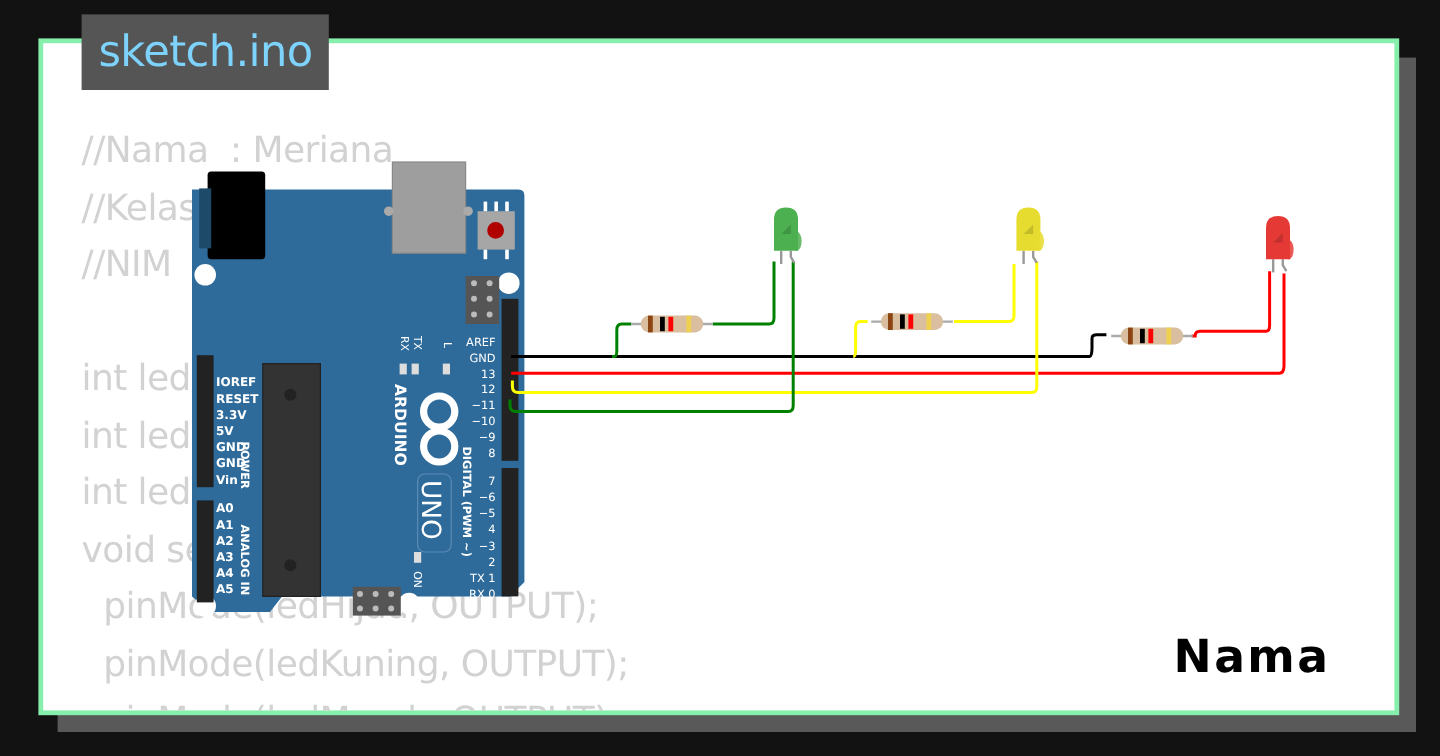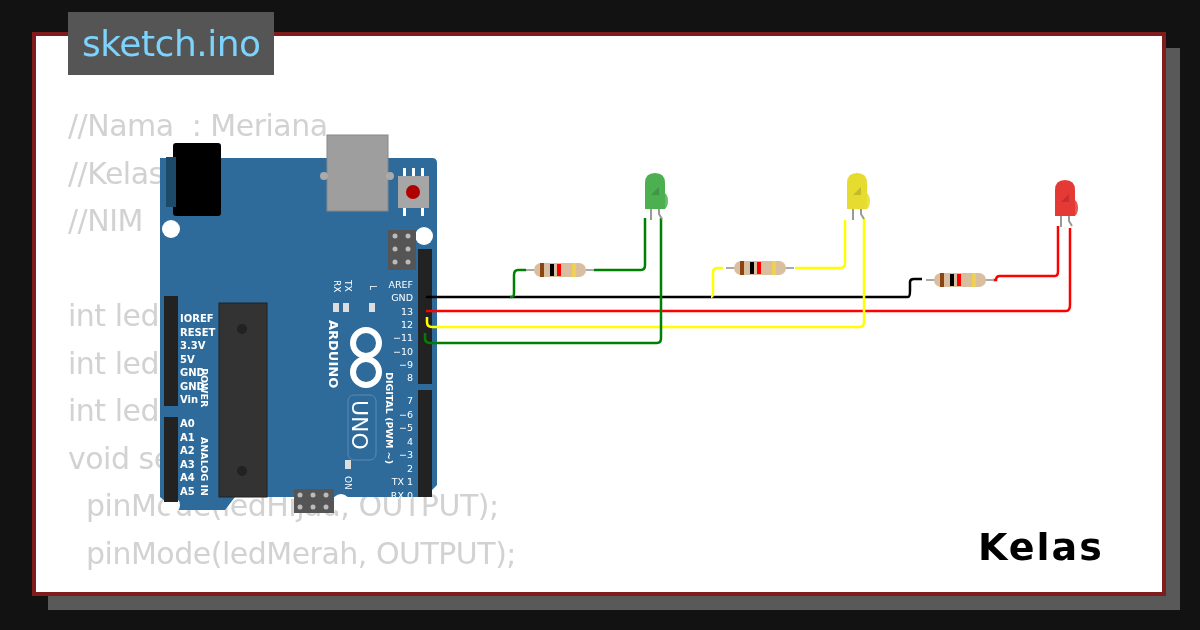--- a/index.html
+++ b/index.html
@@ -1,31 +1,31 @@
 <!DOCTYPE html>
 <html><head>
 <meta charset="utf-8">
 <style>
   html, body { margin:0; padding:0; }
   body { width:1200px; height:630px; background:#121212; position:relative; overflow:hidden; font-family:"DejaVu Sans", sans-serif; }
   .shadow { position:absolute; left:48px; top:48px; width:1132px; height:562px; background:#595959; }
-  .card { position:absolute; left:32px; top:32px; width:1134px; height:564px; background:#7f1d1d; }
+  .card { position:absolute; left:32px; top:32px; width:1134px; height:564px; background:#86efac; }
   .card-inner { position:absolute; left:4px; top:4px; width:1126px; height:556px; background:#fff; overflow:hidden; }
   .code { position:absolute; left:32px; top:66px; font-family:"DejaVu Sans", sans-serif; font-size:30px; color:#d2d2d2; line-height:47.5px; white-space:pre; letter-spacing:-0.5px; }
   .title-tab { position:absolute; left:68px; top:12px; height:63px; background:#555; color:#7dd3fc; font-size:36px; line-height:63px; padding:0 14px; font-family:"DejaVu Sans", sans-serif; letter-spacing:-0.5px; }
   svg#circuit { position:absolute; left:0; top:0; }
   .wokwi { position:absolute; left:978px; top:525px; font-size:38px; font-weight:bold; letter-spacing:2px; color:#000; font-family:"DejaVu Sans", sans-serif; }
 </style>
 </head>
 <body>
 
 <div class="shadow"></div>
 <div class="card">
   <div class="card-inner">
-    <div class="code" id="code"><div>//Nama  : Meriana</div><div>//Kelas</div><div>//NIM</div><div>&nbsp;</div><div>int ledHijau</div><div>int ledKuning</div><div>int ledMerah</div><div>void setup() {</div><div>  pinMode(ledHijau, OUTPUT);</div><div>  pinMode(ledMerah, OUTPUT);</div></div>
+    <div class="code" id="code"><div>//Nama  : Meriana</div><div>//Kelas</div><div>//NIM</div><div>&nbsp;</div><div>int ledHijau</div><div>int ledKuning</div><div>int ledMerah</div><div>void setup() {</div><div>  pinMode(ledHijau, OUTPUT);</div><div>  pinMode(ledKuning, OUTPUT);</div><div>  pinMode(ledMerah, OUTPUT);</div></div>
   </div>
 </div>
 
 <div class="title-tab">sketch.ino</div>
 
 <svg id="circuit" width="1200" height="630">
 
   <g>
     <path d="M160,158 L432,158 Q437,158 437,163 L437,485 L425,497 L235,497 L225,510 L175,510 L160,497 Z" fill="#2e6b9a"></path>
 
@@ -186,13 +186,13 @@
       <g>
         <line x1="1061" y1="216" x2="1061" y2="227" stroke="#999" stroke-width="2"></line>
         <path d="M1069,216 L1069,221 L1072,226" stroke="#999" stroke-width="2" fill="none"></path>
         <path d="M1055,216 L1055,190 Q1055,180 1065,180 Q1075,180 1075,190 L1075,216 Z" fill="#e53935"></path>
         <ellipse cx="1074" cy="208" rx="4" ry="8" fill="#e53935" opacity="0.85"></ellipse>
         <path d="M1061,202 L1069,194 L1069,202 Z" fill="rgba(0,0,0,0.15)"></path>
       </g>
     </g>
 </svg>
 
-<div class="wokwi">Kelas</div>
+<div class="wokwi">Nama</div>
 
 </body></html>

